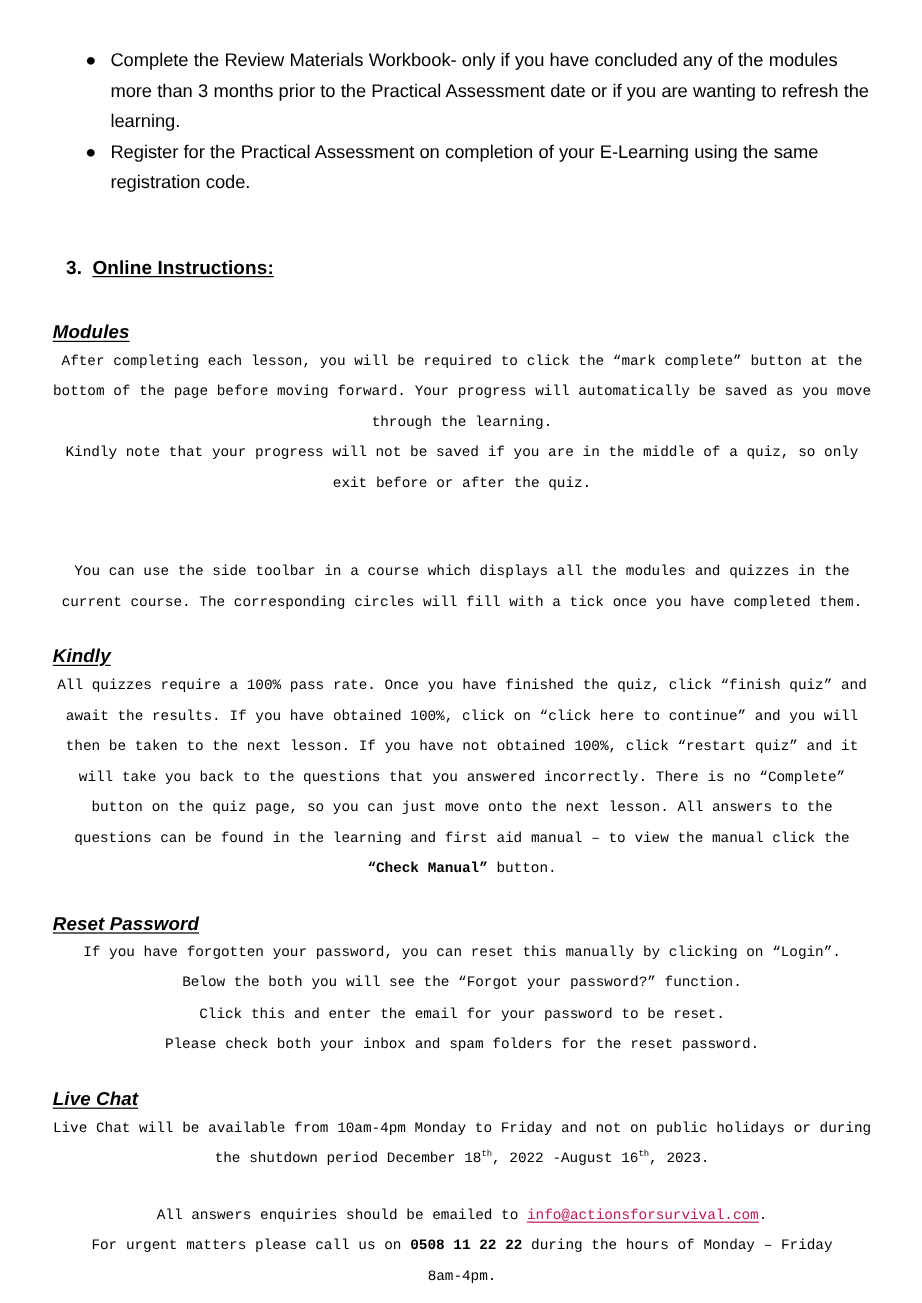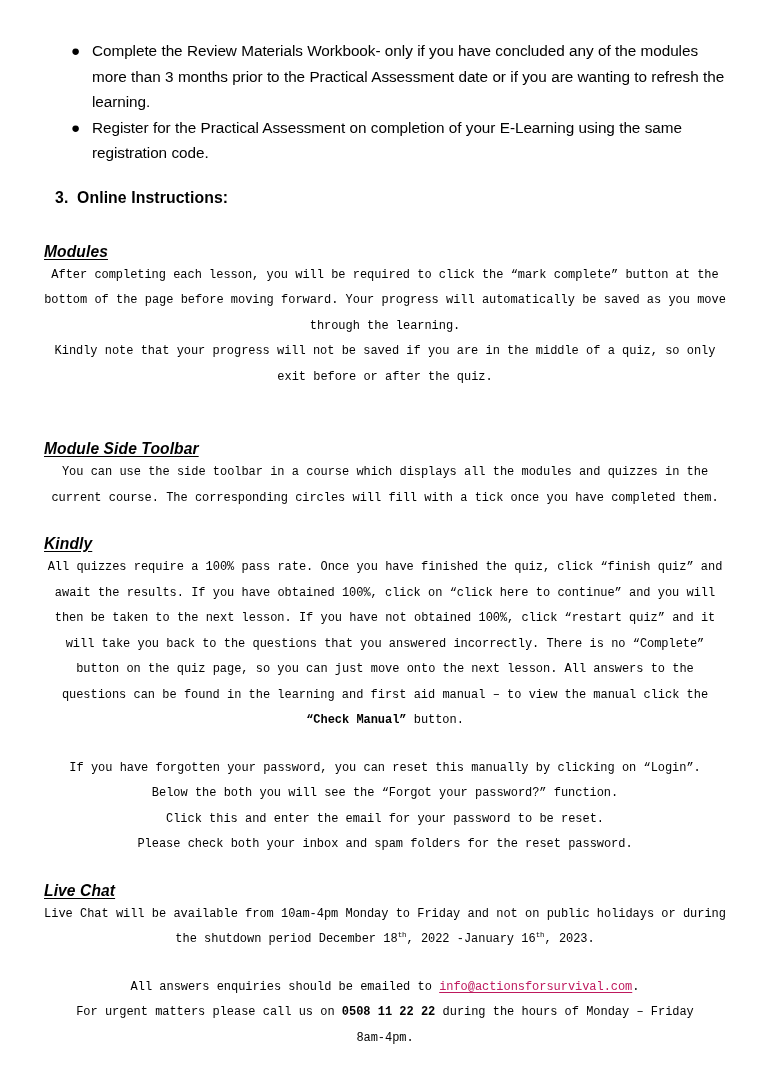--- a/index.html
+++ b/index.html
@@ -56,25 +56,26 @@
   .bullet-item .bullet-dot {
     position: absolute;
     left: 27px;
     top: 0;
     font-size: 15.3px;
     line-height: 25.5px;
   }
 
   
   .section-number-heading {
-    margin-top: 21px;
+    margin-top: 47px;
     padding-left: 11px;
     font-size: 15.8px;
     line-height: 22px;
     font-weight: bold;
+    text-decoration: underline;
     text-underline-offset: 2px;
     letter-spacing: 0.1px;
   }
   .section-number-heading .num {
     display: inline-block;
     min-width: 22px;
   }
 
   
   .sub-heading {
@@ -137,39 +138,39 @@
     </div>
 
     <div class="gap-lg"></div>
 
     <div class="sub-heading">Modules</div>
     <div class="para">After completing each lesson, you will be required to click the “mark complete” button at the bottom of the page before moving forward. Your progress will automatically be saved as you move through the learning.</div>
     <div class="para">Kindly note that your progress will not be saved if you are in the middle of a quiz, so only exit before or after the quiz.</div>
 
     <div class="gap-xl"></div>
 
-    <div class="sub-heading">Module Side Toolbar</div>
     <div class="para">You can use the side toolbar in a course which displays all the modules and quizzes in the current course. The corresponding circles will fill with a tick once you have completed them.</div>
 
     <div class="gap-md"></div>
 
     <div class="sub-heading">Kindly</div>
     <div class="para"><span>All quizzes require a 100% pass rate. Once you have finished the quiz, click “finish quiz” and await the results. If you have obtained 100%, click on “click here to continue” and you will then be taken to the next lesson.  If you have not obtained 100%, click “restart quiz” and it will take you back to the questions that you answered incorrectly.  There is no “Complete” button on the quiz page, so you can just move onto the next lesson. All answers to the questions can be found in the learning and first aid manual – to view the manual click the </span><b>“Check Manual”</b><span> button.</span></div>
 
     <div class="gap-md"></div>
 
+    <div class="sub-heading">Reset Password</div>
     <div class="para">If you have forgotten your password, you can reset this manually by clicking on “Login”.</div>
     <div class="para">Below the both you will see the “Forgot your password?” function.</div>
     <div class="para">Click this and enter the email for your password to be reset.</div>
     <div class="para">Please check both your inbox and spam folders for the reset password.</div>
 
     <div class="gap-md"></div>
 
     <div class="sub-heading">Live Chat</div>
-    <div class="para"><span>Live Chat will be available from 10am-4pm Monday to Friday and not on public holidays or during the shutdown period December 18</span><sup>th</sup><span>, 2022 -January 16</span><sup>th</sup><span>, 2023.</span></div>
+    <div class="para"><span>Live Chat will be available from 10am-4pm Monday to Friday and not on public holidays or during the shutdown period December 18</span><sup>th</sup><span>, 2022 -August 16</span><sup>th</sup><span>, 2023.</span></div>
 
     <div class="gap-md"></div>
 
     <div class="para"><span>All answers enquiries should be emailed to </span><a class="mail-link" href="#">info@actionsforsurvival.com</a><span>.</span></div>
 
     <div class="para"><span>For urgent matters please call us on </span><b class="nowrap">0508 11 22 22</b><span> during the hours of Monday – Friday</span></div>
 
     <div class="para">8am-4pm.</div>
 
   </div>

